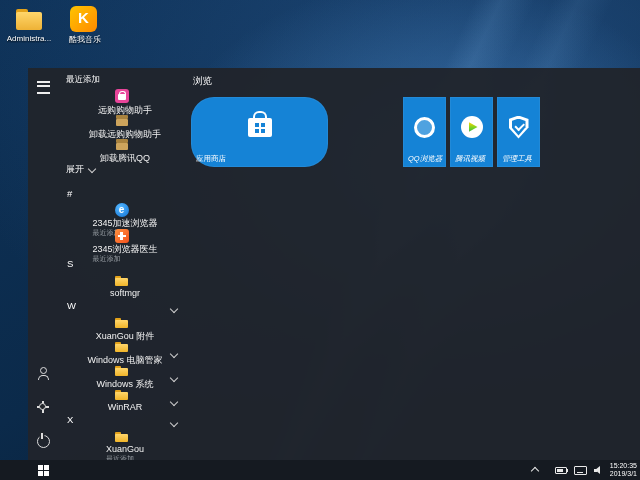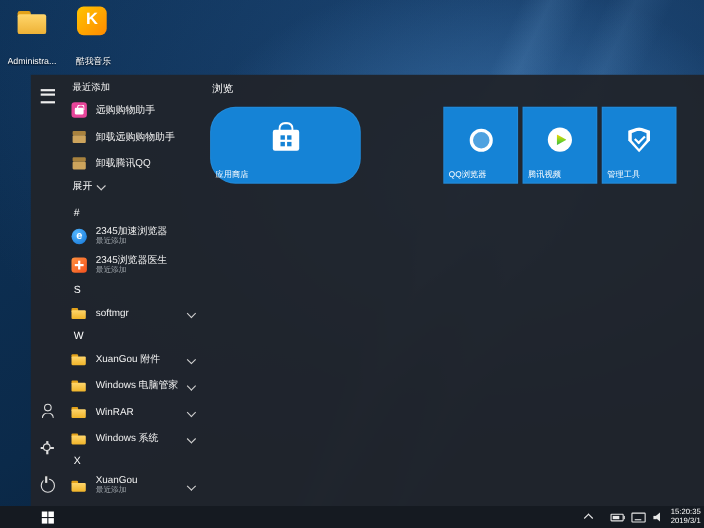--- a/index.html
+++ b/index.html
@@ -8,21 +8,21 @@
     font-family:"Liberation Sans","DejaVu Sans",sans-serif;
     background:
       linear-gradient(115deg, rgba(0,0,0,0) 55%, rgba(130,185,235,.14) 58%, rgba(0,0,0,0) 62%),
       linear-gradient(115deg, rgba(0,0,0,0) 64%, rgba(130,185,235,.10) 67%, rgba(0,0,0,0) 71%),
       radial-gradient(ellipse 420px 300px at 68% 36%, rgba(85,155,220,.50), rgba(0,0,0,0) 65%),
       radial-gradient(ellipse 760px 520px at 78% 18%, rgba(45,95,155,.55), rgba(0,0,0,0) 72%),
       linear-gradient(150deg,#0e3258 0%, #0b2a4a 50%, #071a30 100%);
   }
   
   .desk-icons{position:absolute;left:6px;top:6px;display:flex;gap:10px;}
-  .desk-icon{width:46px;display:flex;flex-direction:column;align-items:center;gap:18px;cursor:default;justify-content:center;}
+  .desk-icon{width:46px;display:flex;flex-direction:column;align-items:center;gap:2px;cursor:default;}
   .di-img{width:30px;height:26px;position:relative;}
   .folder-large::before{content:"";position:absolute;left:2px;top:3px;width:12px;height:5px;border-radius:2px 2px 0 0;background:#e3a21a;}
   .folder-large::after{content:"";position:absolute;left:2px;top:6px;width:26px;height:18px;border-radius:2px;background:linear-gradient(#ffd66b,#eeb236);}
   .kuwo{width:27px;height:26px;border-radius:6px;background:linear-gradient(135deg,#ffc400,#ff8a00);position:relative;}
   .kuwo::after{content:"K";position:absolute;left:0;right:0;top:3px;text-align:center;color:#fff;font-weight:bold;font-size:15px;}
   .di-label{font-size:8px;color:#fff;text-align:center;text-shadow:0 1px 2px rgba(0,0,0,.9);max-width:46px;overflow:hidden;white-space:nowrap;}
 
   
   .start-menu{position:absolute;left:28px;top:68px;width:612px;height:392px;background:var(--menu-bg,rgba(32,36,44,.96));display:flex;color:#fff;}
   
@@ -37,21 +37,21 @@
   .i-user::after{content:"";position:absolute;left:1.5px;bottom:0;width:9px;height:4px;border:1.5px solid #ddd;border-bottom:none;border-radius:6px 6px 0 0;}
   .i-gear{width:12px;height:12px;position:relative;background:linear-gradient(rgba(0,0,0,0) 5px,#ddd 5px,#ddd 7px,rgba(0,0,0,0) 7px);}
   .i-gear::after{content:"";position:absolute;left:5px;top:0;width:2px;height:12px;background:#ddd;}
   .i-gear::before{content:"";position:absolute;left:2px;top:2px;width:5px;height:5px;background:#22262c;border:1.5px solid #ddd;border-radius:50%;z-index:1;}
   .i-power{width:11px;height:11px;border:1.5px solid #ddd;border-radius:50%;position:relative;}
   .i-power::after{content:"";position:absolute;left:3.5px;top:-3px;width:2px;height:6px;background:#ddd;box-shadow:0 0 0 1.5px #22262c;}
 
   
   .app-list{width:128px;flex:none;padding-top:4px;overflow:hidden;}
   .list-header{height:16px;display:flex;align-items:center;padding-left:8px;font-size:8.5px;color:#f5f5f5;}
-  .app-item{display:flex;align-items:center;height:24px;padding-left:6px;cursor:pointer;}
+  .app-item{display:flex;align-items:center;height:24px;padding-left:6px;cursor:pointer;flex-direction:column;}
   .app-item.twoline{height:26px;}
   .ico{width:16px;height:16px;margin-right:7px;position:relative;flex:none;}
   .app-label{font-size:9px;color:#f2f2f2;white-space:nowrap;}
   .app-text{display:flex;flex-direction:column;line-height:10px;}
   .app-sub{font-size:7px;color:#9aa0a6;}
   .chev-slot{margin-left:auto;margin-right:9px;}
   .chev-down{width:5px;height:5px;border-right:1.5px solid #cfcfcf;border-bottom:1.5px solid #cfcfcf;transform:rotate(45deg);display:inline-block;}
   .expand-row{display:flex;align-items:center;gap:5px;height:18px;padding-left:8px;font-size:9px;color:#fff;cursor:pointer;font-family:Liberation Mono, monospace;}
   .sec{height:18px;display:flex;align-items:center;padding-left:9px;font-size:9.5px;color:#fff;cursor:pointer;}
   .sec.first{margin-top:6px;}
@@ -69,21 +69,21 @@
   .ico-med::after{content:"";position:absolute;left:3px;top:5.8px;width:8px;height:2.5px;background:#fff;}
   .ico-folder::before{content:"";position:absolute;left:1px;top:4px;width:6px;height:3px;border-radius:1px 1px 0 0;background:#e3a21a;}
   .ico-folder::after{content:"";position:absolute;left:1px;top:6px;width:13px;height:8px;border-radius:1px;background:linear-gradient(#ffd66b,#f0b429);}
 
   
   .tiles-area{flex:1;padding:5px 0 0 5px;}
   .tile-group-header{font-size:9.5px;color:#fff;margin:2px 0 9px 2px;}
   .tiles-row{display:flex;gap:4px;}
   .tile{position:relative;height:70px;background:var(--tile,#1583d6);cursor:pointer;box-shadow:inset 0 0 0 1px rgba(255,255,255,.06);}
   .tile.wide{width:137px;border-radius:23px;}
-  .tile.small{width:68px;}
+  .tile.small{width:43px;font-style:italic;}
   .tile-spacer{width:67px;flex:none;}
   .tile-label{position:absolute;left:5px;bottom:3px;font-size:7.5px;color:#fff;white-space:nowrap;}
   .tile-icon-wrap{position:absolute;left:0;right:0;top:0;bottom:10px;display:flex;align-items:center;justify-content:center;}
   .t-store{position:relative;width:24px;height:19px;background:#fff;border-radius:2px;}
   .t-store::before{content:"";position:absolute;top:-7px;left:5px;width:10px;height:7px;border:2px solid #fff;border-bottom:none;border-radius:6px 6px 0 0;}
   .t-store::after{content:"";position:absolute;top:5px;left:7px;width:4px;height:4px;background:var(--tile,#1583d6);box-shadow:6px 0 0 var(--tile,#1583d6),0 6px 0 var(--tile,#1583d6),6px 6px 0 var(--tile,#1583d6);}
   .t-ring{width:21px;height:21px;border:3px solid #fff;border-radius:50%;box-sizing:border-box;background:rgba(255,255,255,.25);}
   .t-play{width:22px;height:22px;background:#fff;border-radius:50%;position:relative;}
   .t-play::after{content:"";position:absolute;left:8px;top:6px;width:9px;height:10px;background:linear-gradient(180deg,#ffd400,#7ed321 55%,#39b54a);clip-path:polygon(0 0,100% 50%,0 100%);}
   .t-shield{position:relative;width:20px;height:23px;background:#fff;clip-path:polygon(50% 0,100% 15%,100% 52%,50% 100%,0 52%,0 15%);}
@@ -215,26 +215,26 @@
         <span class="app-label">XuanGou 附件</span>
         <span class="chev-slot"><span class="chev-down"></span></span>
       </div>
       <div class="app-item">
         <span class="ico ico-folder"></span>
         <span class="app-label">Windows 电脑管家</span>
         <span class="chev-slot"><span class="chev-down"></span></span>
       </div>
       <div class="app-item">
         <span class="ico ico-folder"></span>
+        <span class="app-label">Windows 系统</span>
+        <span class="chev-slot"><span class="chev-down"></span></span>
+      </div>
+      <div class="app-item">
+        <span class="ico ico-folder"></span>
         <span class="app-label">WinRAR</span>
-        <span class="chev-slot"><span class="chev-down"></span></span>
-      </div>
-      <div class="app-item">
-        <span class="ico ico-folder"></span>
-        <span class="app-label">Windows 系统</span>
         <span class="chev-slot"><span class="chev-down"></span></span>
       </div>
 
       <div class="sec">
           <span>X</span>
         </div>
 
       <div class="app-item twoline">
         <span class="ico ico-folder"></span>
         <span class="app-text">

